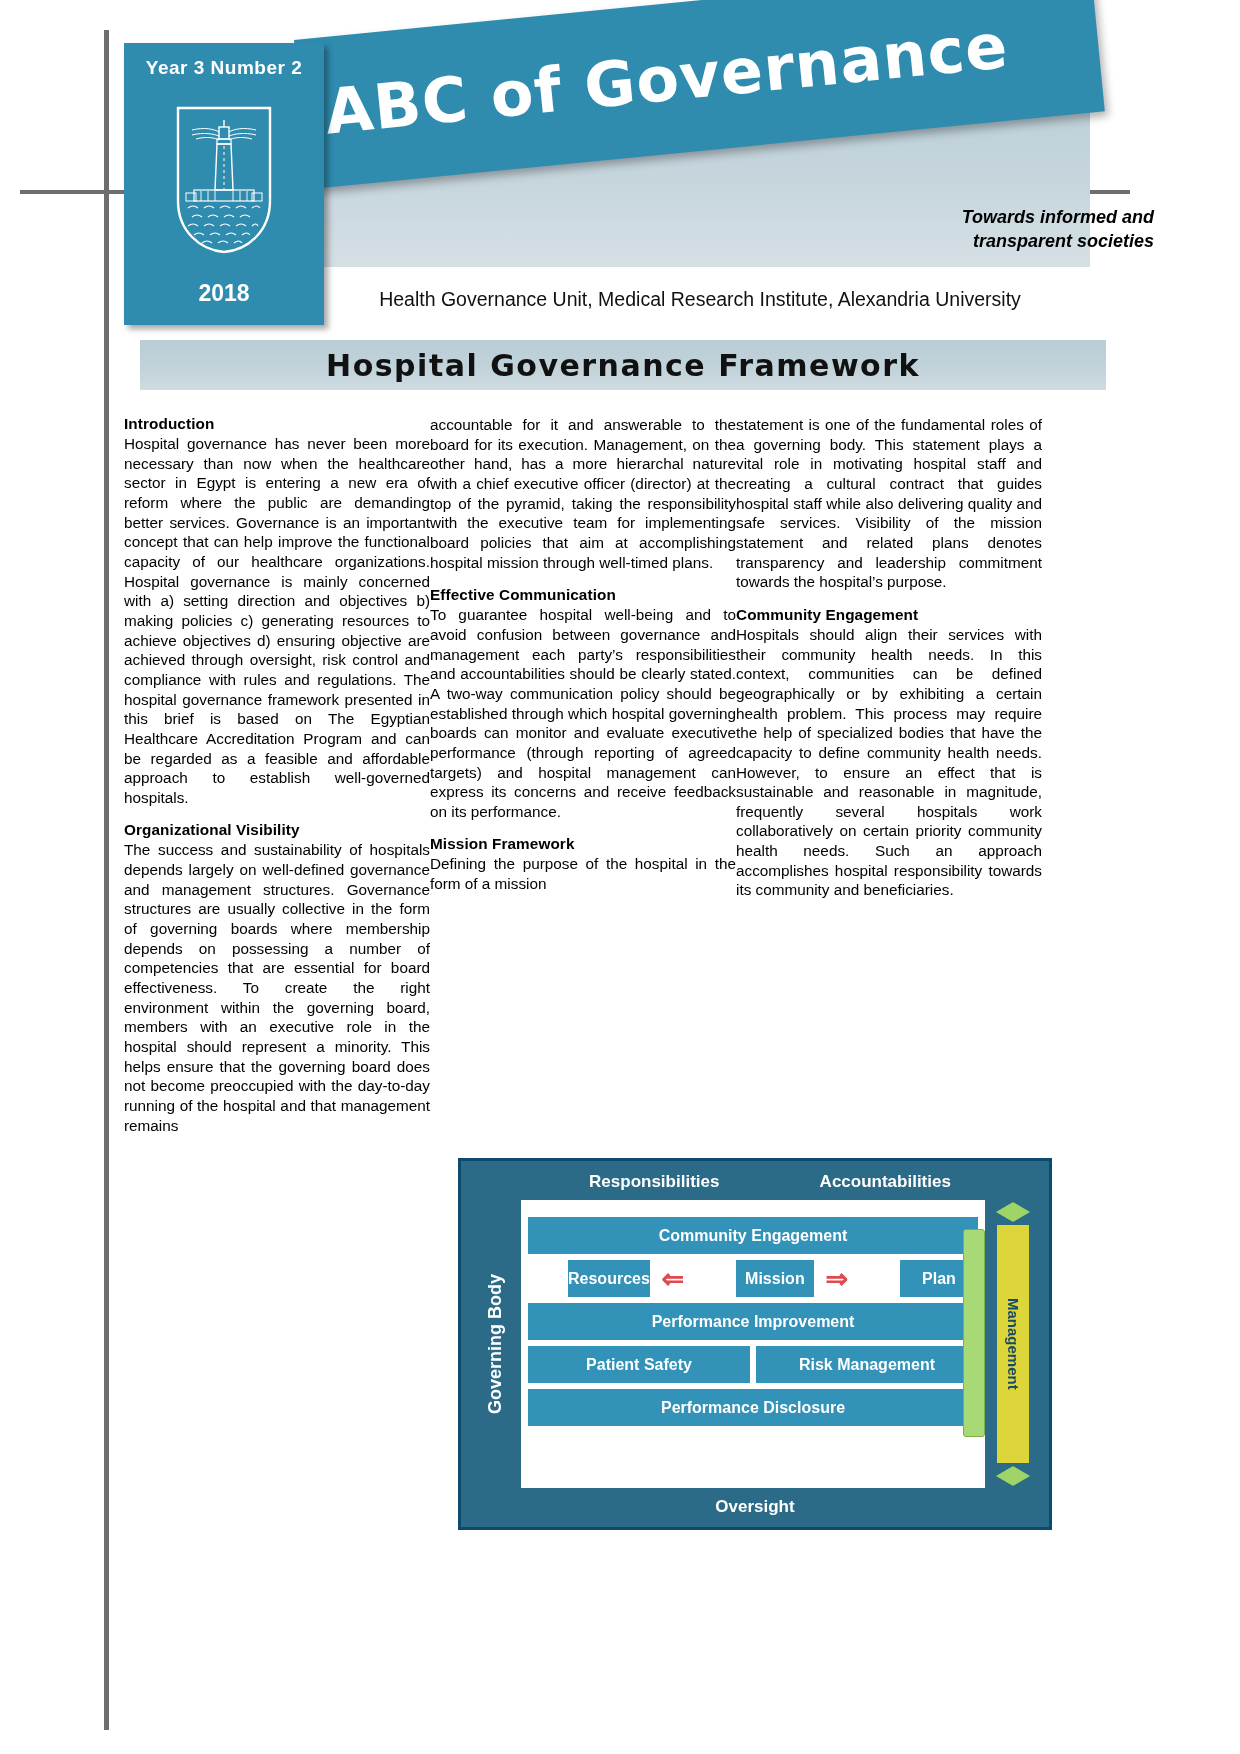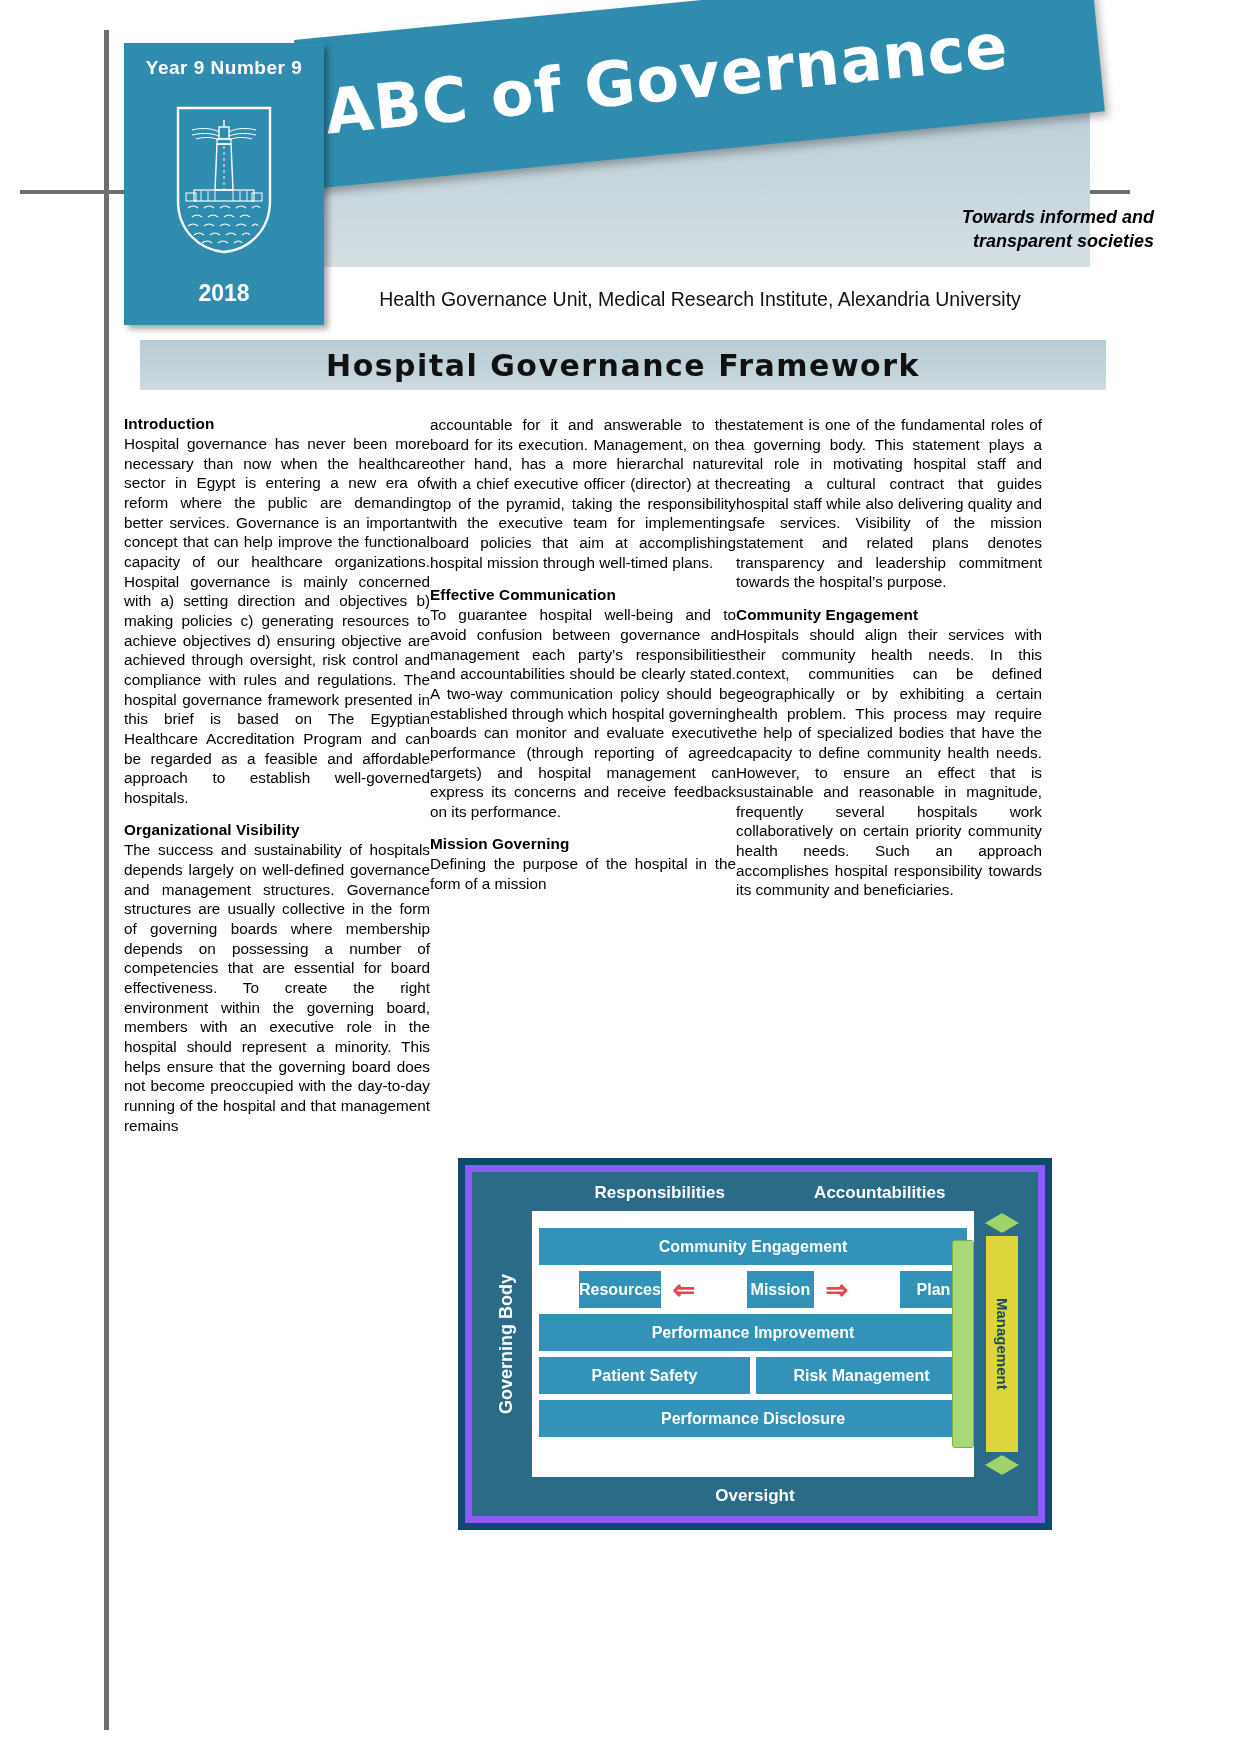--- a/index.html
+++ b/index.html
@@ -113,22 +113,21 @@
     text-align: justify; color: #000;
     margin: 0 0 14px 0;
     hyphens: none;
   }
 
   
   .diagram {
     position: absolute; left: 458px; top: 1158px;
     width: 594px; height: 372px;
     background: #8b5cf6;
-    border: 7px solid #0c4a6e;
-    padding: 7px;
+    border: 3px solid #0c4a6e;
   }
   .diagram-inner {
     width: 100%; height: 100%;
     background: #2b6b87;
     position: relative;
     padding: 5px 8px 6px 8px;
     display: flex; flex-direction: column;
   }
   .dg-toprow {
     display: flex; justify-content: space-around;
@@ -219,21 +218,21 @@
 
 <div class="header">
 
   <div class="banner-grey"></div>
 
   <div class="banner-teal">
     <div class="banner-title">ABC of Governance</div>
   </div>
 
   <div class="logo-block">
-    <div class="logo-issue">Year 9 Number  9</div>
+    <div class="logo-issue">Year 3 Number  2</div>
 
     <svg class="crest" viewBox="0 0 100 150">
       <path d="M4 3 H96 V96 C96 126 74 145 50 147 C26 145 4 126 4 96 Z" fill="none" stroke="#ffffff" stroke-width="2.4"></path>
 
       <g stroke="#ffffff" stroke-width="1" fill="none">
         <path d="M18 25 C30 22 40 24 45 27"></path>
         <path d="M18 30 C30 27 40 29 45 31"></path>
         <path d="M82 25 C70 22 60 24 55 27"></path>
         <path d="M82 30 C70 27 60 29 55 31"></path>
         <path d="M22 34 C33 31 41 33 45 35"></path>
@@ -291,21 +290,21 @@
     <h3>Introduction</h3>
     <p>Hospital governance has never been more necessary than now when the healthcare sector in Egypt is entering a new era of reform where the public are demanding better services. Governance is an important concept that can help improve the functional capacity of our healthcare organizations. Hospital governance is mainly concerned with a) setting direction and objectives b) making policies c) generating resources to achieve objectives d) ensuring objective are achieved through oversight, risk control and compliance with rules and regulations. The hospital governance framework presented in this brief is based on The Egyptian Healthcare Accreditation Program and can be regarded as a feasible and affordable approach to establish well-governed hospitals.</p>
     <h3>Organizational Visibility</h3>
     <p>The success and sustainability of hospitals depends largely on well-defined governance and management structures. Governance structures are usually collective in the form of governing boards where membership depends on possessing a number of competencies that are essential for board effectiveness. To create the right environment within the governing board, members with an executive role in the hospital should represent a minority. This helps ensure that the governing board does not become preoccupied with the day-to-day running of the hospital and that management remains</p>
   </div>
 
   <div class="col">
     <p>accountable for it and answerable to the board for its execution. Management, on the other hand, has a more hierarchal nature with a chief executive officer (director) at the top of the pyramid, taking the responsibility with the executive team for implementing board policies that aim at accomplishing hospital mission through well-timed plans.</p>
     <h3>Effective Communication</h3>
     <p>To guarantee hospital well-being and to avoid confusion between governance and management each party’s responsibilities and accountabilities should be clearly stated. A two-way communication policy should be established through which hospital governing boards can monitor and evaluate executive performance (through reporting of agreed targets) and hospital management can express its concerns and receive feedback on its performance.</p>
-    <h3>Mission Governing</h3>
+    <h3>Mission Framework</h3>
     <p>Defining the purpose of the hospital in the form of a mission</p>
   </div>
 
   <div class="col">
     <p>statement is one of the fundamental roles of a governing body. This statement plays a vital role in motivating hospital staff and creating a cultural contract that guides hospital staff while also delivering quality and safe services. Visibility of the mission statement and related plans denotes transparency and leadership commitment towards the hospital’s purpose.</p>
     <h3>Community Engagement</h3>
     <p>Hospitals should align their services with their community health needs. In this context, communities can be defined geographically or by exhibiting a certain health problem.    This process may require the help of specialized bodies that have the capacity to define community health needs. However, to ensure an effect that is sustainable and reasonable in magnitude, frequently several hospitals work collaboratively on certain priority community health needs. Such an approach accomplishes hospital responsibility towards its community and beneficiaries.</p>
   </div>
 </div>
 

